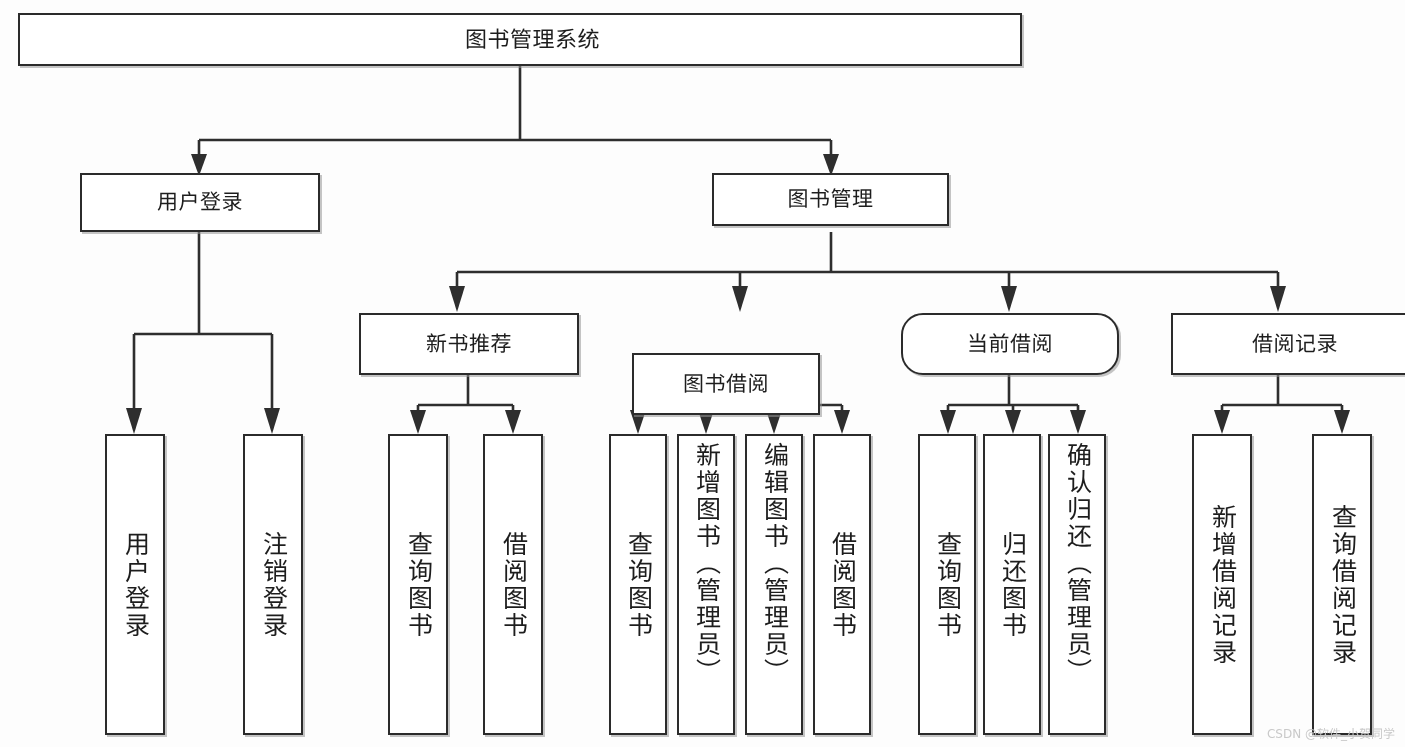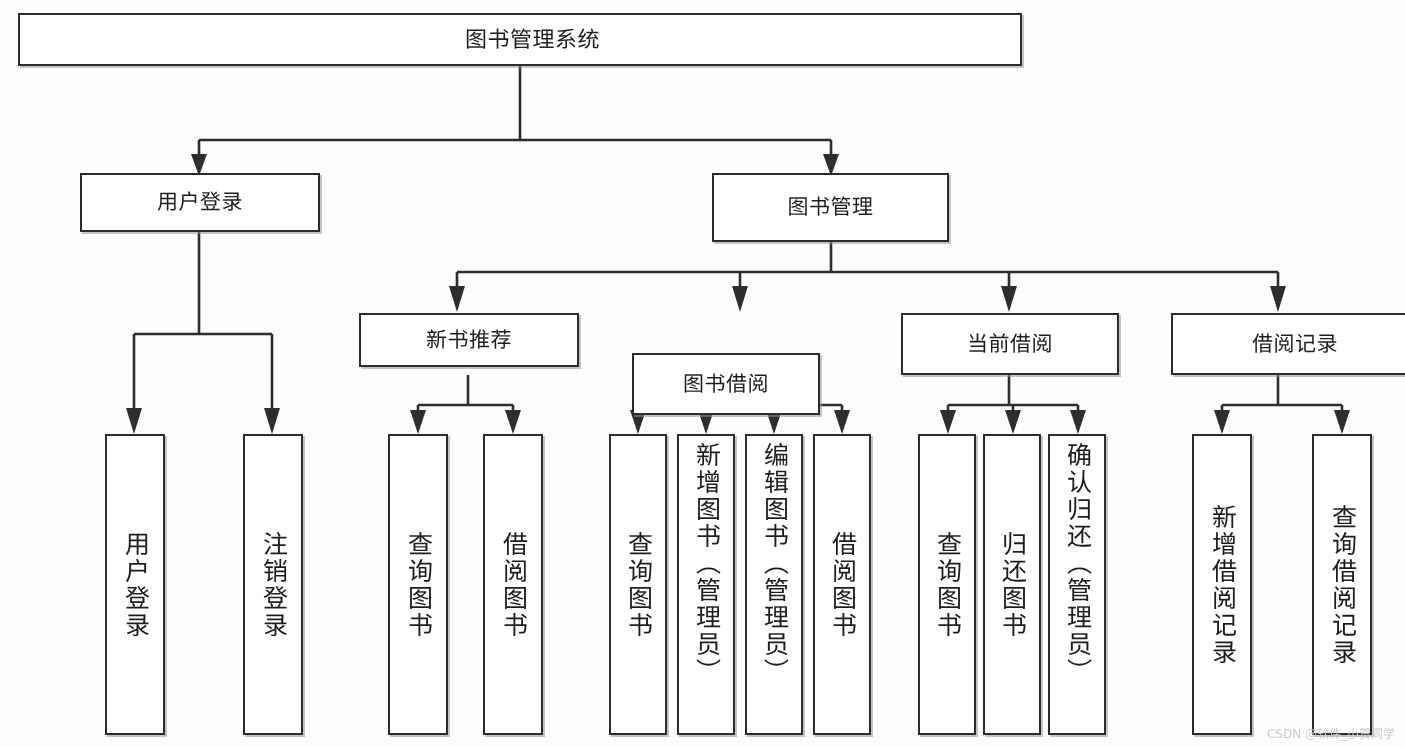--- a/index.html
+++ b/index.html
@@ -153,27 +153,27 @@
     <line x1="1222" y1="405" x2="1222" y2="414"></line>
     <polygon class="arrowhead" points="1214,410 1230,410 1222,434"></polygon>
     <line x1="1342" y1="405" x2="1342" y2="414"></line>
     <polygon class="arrowhead" points="1334,410 1350,410 1342,434"></polygon>
   </svg>
 
   <div class="node horizontal root" style="left:18px; top:13px; width:1004px; height:53px;padding-left:25px;">图书管理系统</div>
 
   <div class="node horizontal" style="left:80px; top:173px; width:240px; height:59px;">用户登录</div>
 
-  <div class="node horizontal" style="left:712px; top:173px; width:237px; height:69px;">图书管理</div>
-
-  <div class="node horizontal" style="left:359px; top:313px; width:220px; height:54px;">新书推荐</div>
+  <div class="node horizontal" style="left:712px; top:173px; width:237px; height:53px;">图书管理</div>
+
+  <div class="node horizontal" style="left:359px; top:313px; width:220px; height:62px;">新书推荐</div>
 
   <div class="node horizontal" style="left:632px; top:313px; width:188px; height:62px;margin-top:40px;">图书借阅</div>
 
-  <div class="node horizontal" style="left:901px; top:313px; width:218px; height:62px;">当前借阅</div>
+  <div class="node horizontal" style="left:901px; top:313px; width:218px; height:62px;border-radius:22px;">当前借阅</div>
 
   <div class="node horizontal" style="left:1171px; top:313px; width:248px; height:62px;">借阅记录</div>
 
   <div class="node vertical centered" style="left:105px; top:434px; width:60px; height:301px;">
     <span class="vlabel">用户登录</span>
   </div>
 
   <div class="node vertical centered" style="left:243px; top:434px; width:60px; height:301px;">
     <span class="vlabel">注销登录</span>
   </div>

